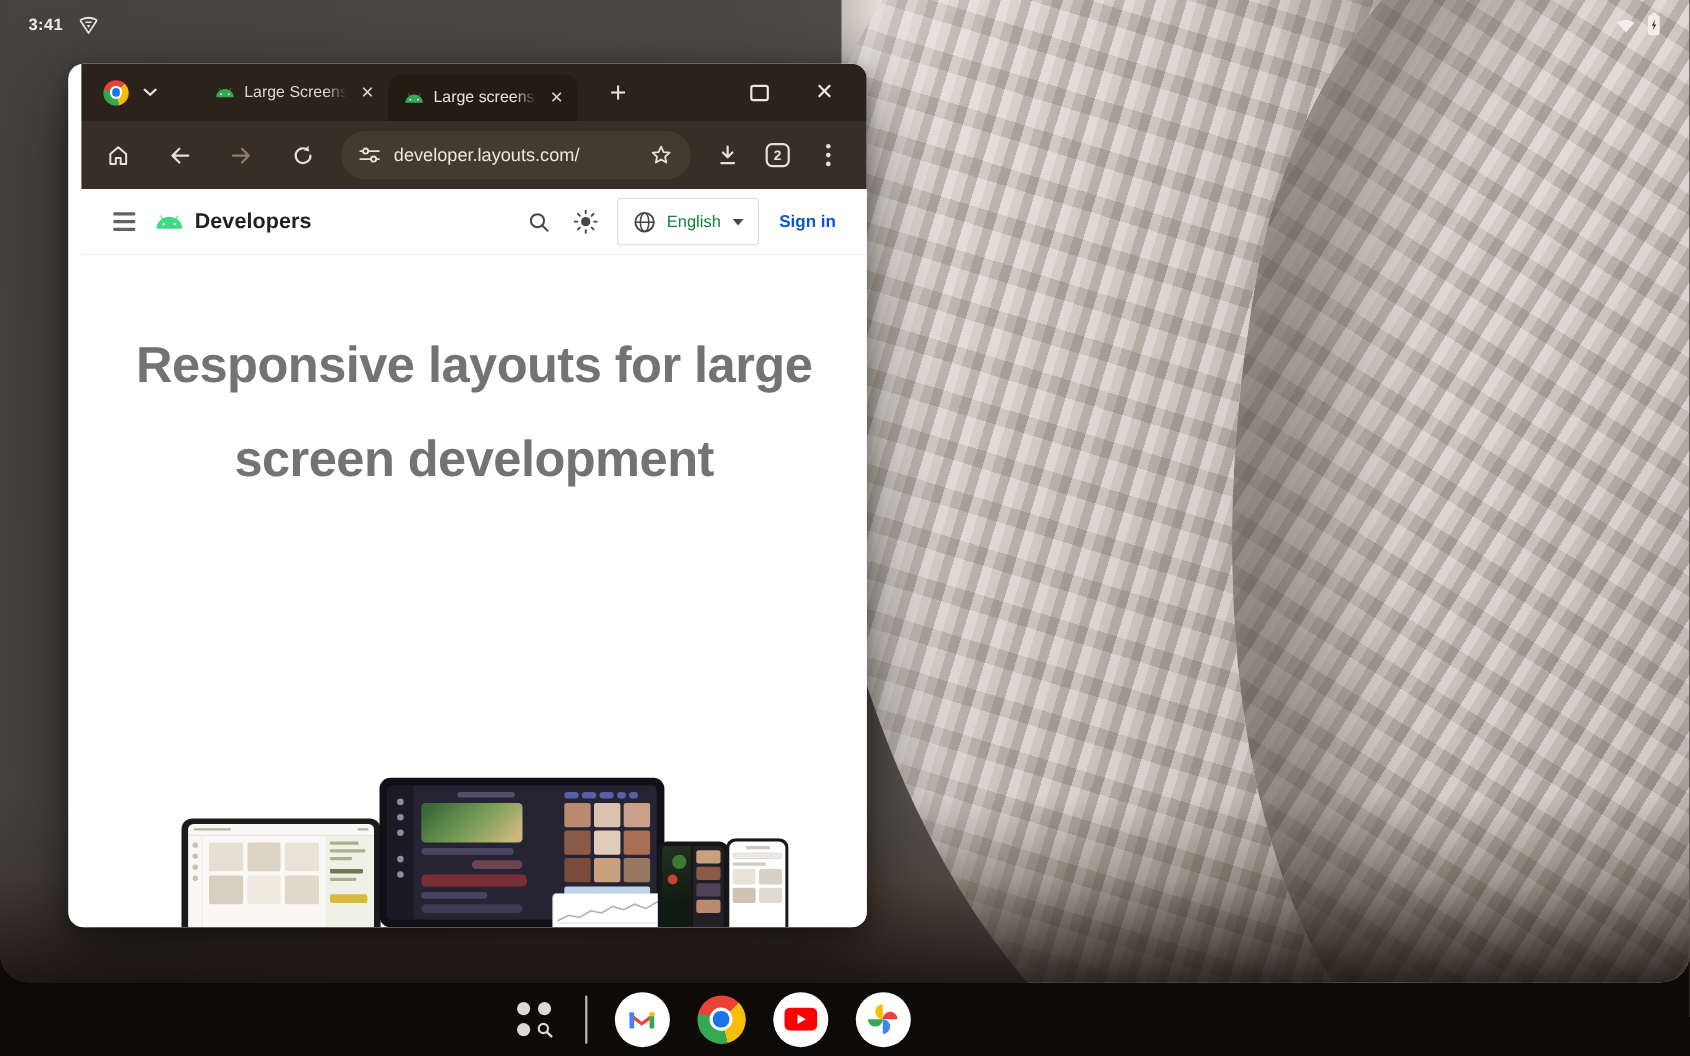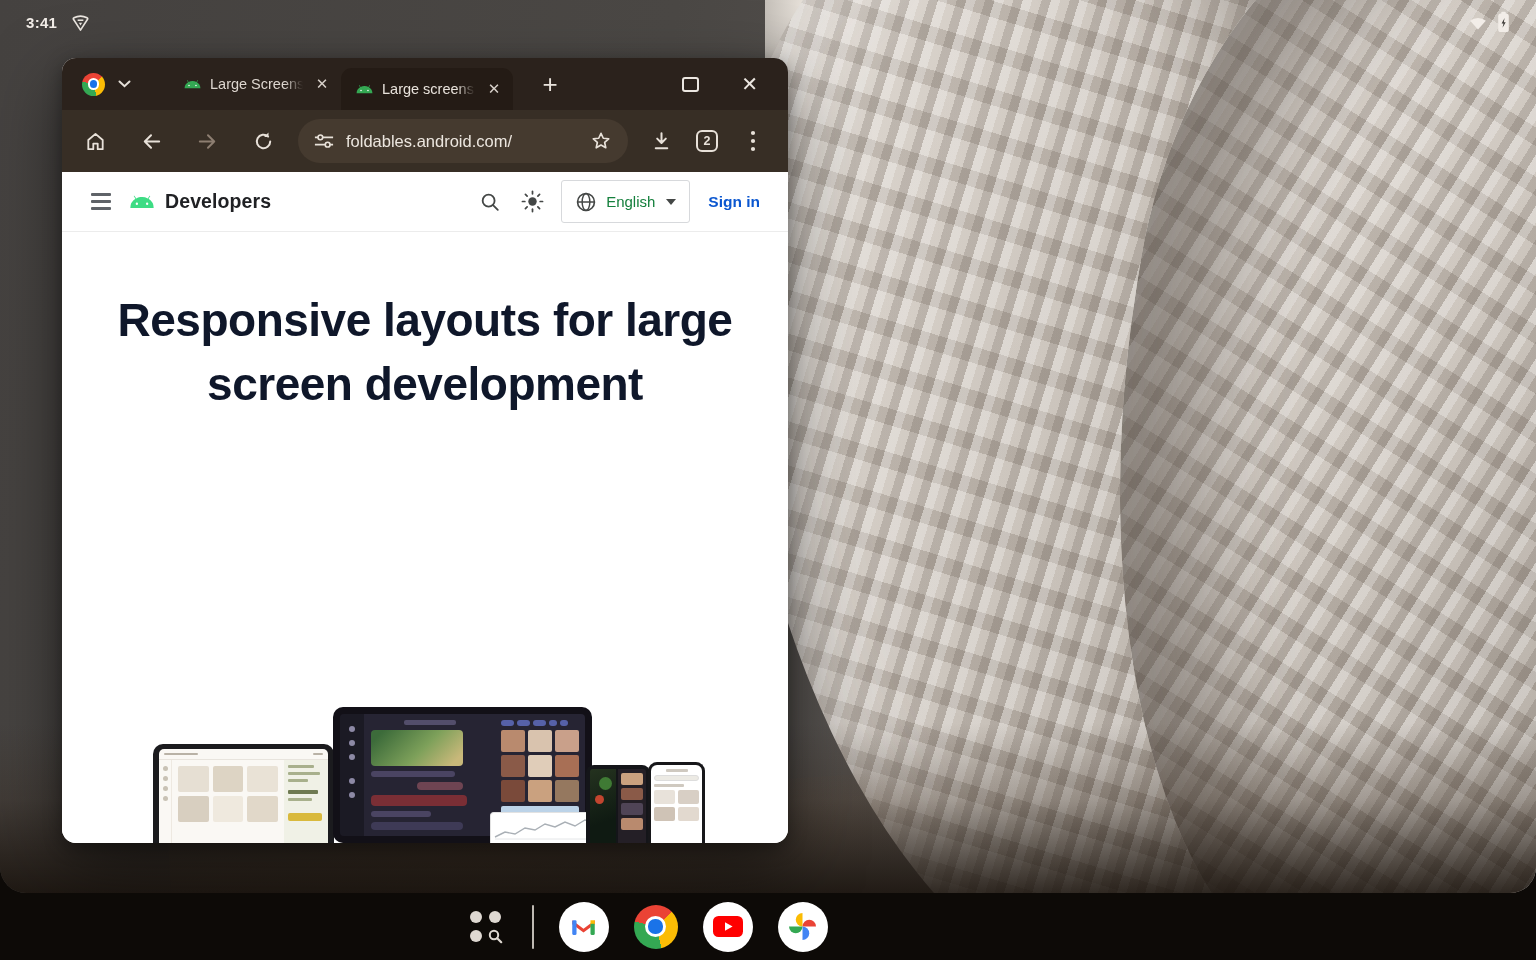--- a/index.html
+++ b/index.html
@@ -34,21 +34,21 @@
   
   .statusbar { position:absolute; left:0; top:0; right:0; height:44px; display:flex;
                align-items:center; padding:0 26px; color:#f2ede8; }
   .sb-time { font-size:15px; font-weight:bold; letter-spacing:.3px; }
   .sb-left-icons { margin-left:14px; display:flex; align-items:center; }
   .sb-right { margin-left:auto; display:flex; align-items:center; gap:9px; }
 
   
   .window { position:absolute; left:62px; top:58px; width:726px; height:785px;
             border-radius:14px; overflow:hidden; background:#fff; display:flex; flex-direction:column;
-            box-shadow:0 26px 70px rgba(0,0,0,.5), 0 5px 18px rgba(0,0,0,.35); }
+            box-shadow:0 26px 70px rgba(0,0,0,.5), 0 5px 18px rgba(0,0,0,.35);padding-left:12px; }
 
   .tabstrip { height:52px; background:#2b221c; display:flex; align-items:flex-end; flex-shrink:0; }
   .chrome-menu { display:flex; align-items:center; gap:13px; padding:0 10px 0 20px; height:52px; }
   .chrome-ball { position:relative; border-radius:50%;
                  background:conic-gradient(from 45deg, #fbbc05 0 120deg, #34a853 0 240deg, #ea4335 0 360deg); }
   .chrome-ball .ring { position:absolute; inset:26%; background:#fff; border-radius:50%; }
   .chrome-ball .core { position:absolute; inset:34%; background:#1a73e8; border-radius:50%; }
   .cb-22 { width:23px; height:23px; }
   .cb-46 { width:44px; height:44px; }
   .tab { height:52px; width:172px; display:flex; align-items:center; gap:8px;
@@ -85,22 +85,22 @@
   .sh-icon-btn { width:42px; height:42px; display:flex; align-items:center; justify-content:center; }
   .lang-box { display:flex; align-items:center; gap:9px; border:1px solid #d7d9dc; border-radius:3px;
               height:43px; padding:0 13px; margin:0 10px 0 8px; }
   .lang-label { font-size:15px; color:#15803d; }
   .caret { width:0; height:0; border-left:5px solid transparent; border-right:5px solid transparent;
            border-top:6px solid #444746; margin-left:2px; }
   .signin { color:#0b57d0; font-size:15.5px; font-weight:bold; padding:0 8px; }
 
   
   .page { flex:1; background:#fff; position:relative; overflow:hidden; text-align:center; }
-  .hero-heading { margin:56px auto 0; max-width:622px; font-size:46px; line-height:64px;
-                  font-weight:bold; color:#0f172a; letter-spacing:-.5px; }
+  .hero-heading { margin:56px auto 0; max-width:622px; font-size:46px; line-height:86px;
+                  font-weight:bold; color:#737373; letter-spacing:-.5px; }
   .hero-intro { margin:38px auto 0; max-width:672px; font-size:20.5px; line-height:38.5px; color:#444746; }
 
   .hero-devices { position:absolute; left:0; right:0; bottom:0; height:150px; }
   .dev { position:absolute; bottom:0; }
   .dev-laptop { left:91px; width:181px; height:99px; background:#1b1b1e; border-radius:10px 10px 0 0; padding:5px 6px 0; }
   .lap-screen { width:100%; height:100%; background:#faf8f4; border-radius:5px 5px 0 0; overflow:hidden; }
   .lap-head { height:11px; border-bottom:1px solid #e8e4dd; display:flex; align-items:center; gap:3px; padding:0 5px; }
   .dotline { height:2.5px; border-radius:1px; background:#b9b2a6; }
   .lap-body { display:flex; height:calc(100% - 11px); }
   .lap-rail { width:13px; border-right:1px solid #eee9e1; display:flex; flex-direction:column; align-items:center; gap:5px; padding-top:6px; }
@@ -254,21 +254,21 @@
           </svg>
         </div>
 
         <div class="omnibox">
           <svg width="20" height="16" viewBox="0 0 22 16">
             <line x1="1" y1="4" x2="21" y2="4" stroke="#e8e1d9" stroke-width="1.8"></line>
             <circle cx="7" cy="4" r="2.6" fill="#453a2f" stroke="#e8e1d9" stroke-width="1.8"></circle>
             <line x1="1" y1="12" x2="21" y2="12" stroke="#e8e1d9" stroke-width="1.8"></line>
             <circle cx="15" cy="12" r="2.6" fill="#453a2f" stroke="#e8e1d9" stroke-width="1.8"></circle>
           </svg>
-          <span class="omni-url">foldables.android.com/</span>
+          <span class="omni-url">developer.layouts.com/</span>
           <span>
             <svg width="22" height="22" viewBox="0 0 24 24">
               <path d="M12 3.6 l2.5 5.4 5.9.6 -4.4 4 1.2 5.8 L12 16.4 6.8 19.4 8 13.6 3.6 9.6 9.5 9 Z" fill="none" stroke="#e8e1d9" stroke-width="1.8" stroke-linejoin="round"></path>
             </svg>
           </span>
         </div>
 
         <div class="tb-btn tight">
           <svg width="23" height="23" viewBox="0 0 24 24">
             <path d="M12 3.5 v9.5 M7.5 9 l4.5 4.5 4.5-4.5" fill="none" stroke="#e8e1d9" stroke-width="2.1" stroke-linecap="round" stroke-linejoin="round"></path>

